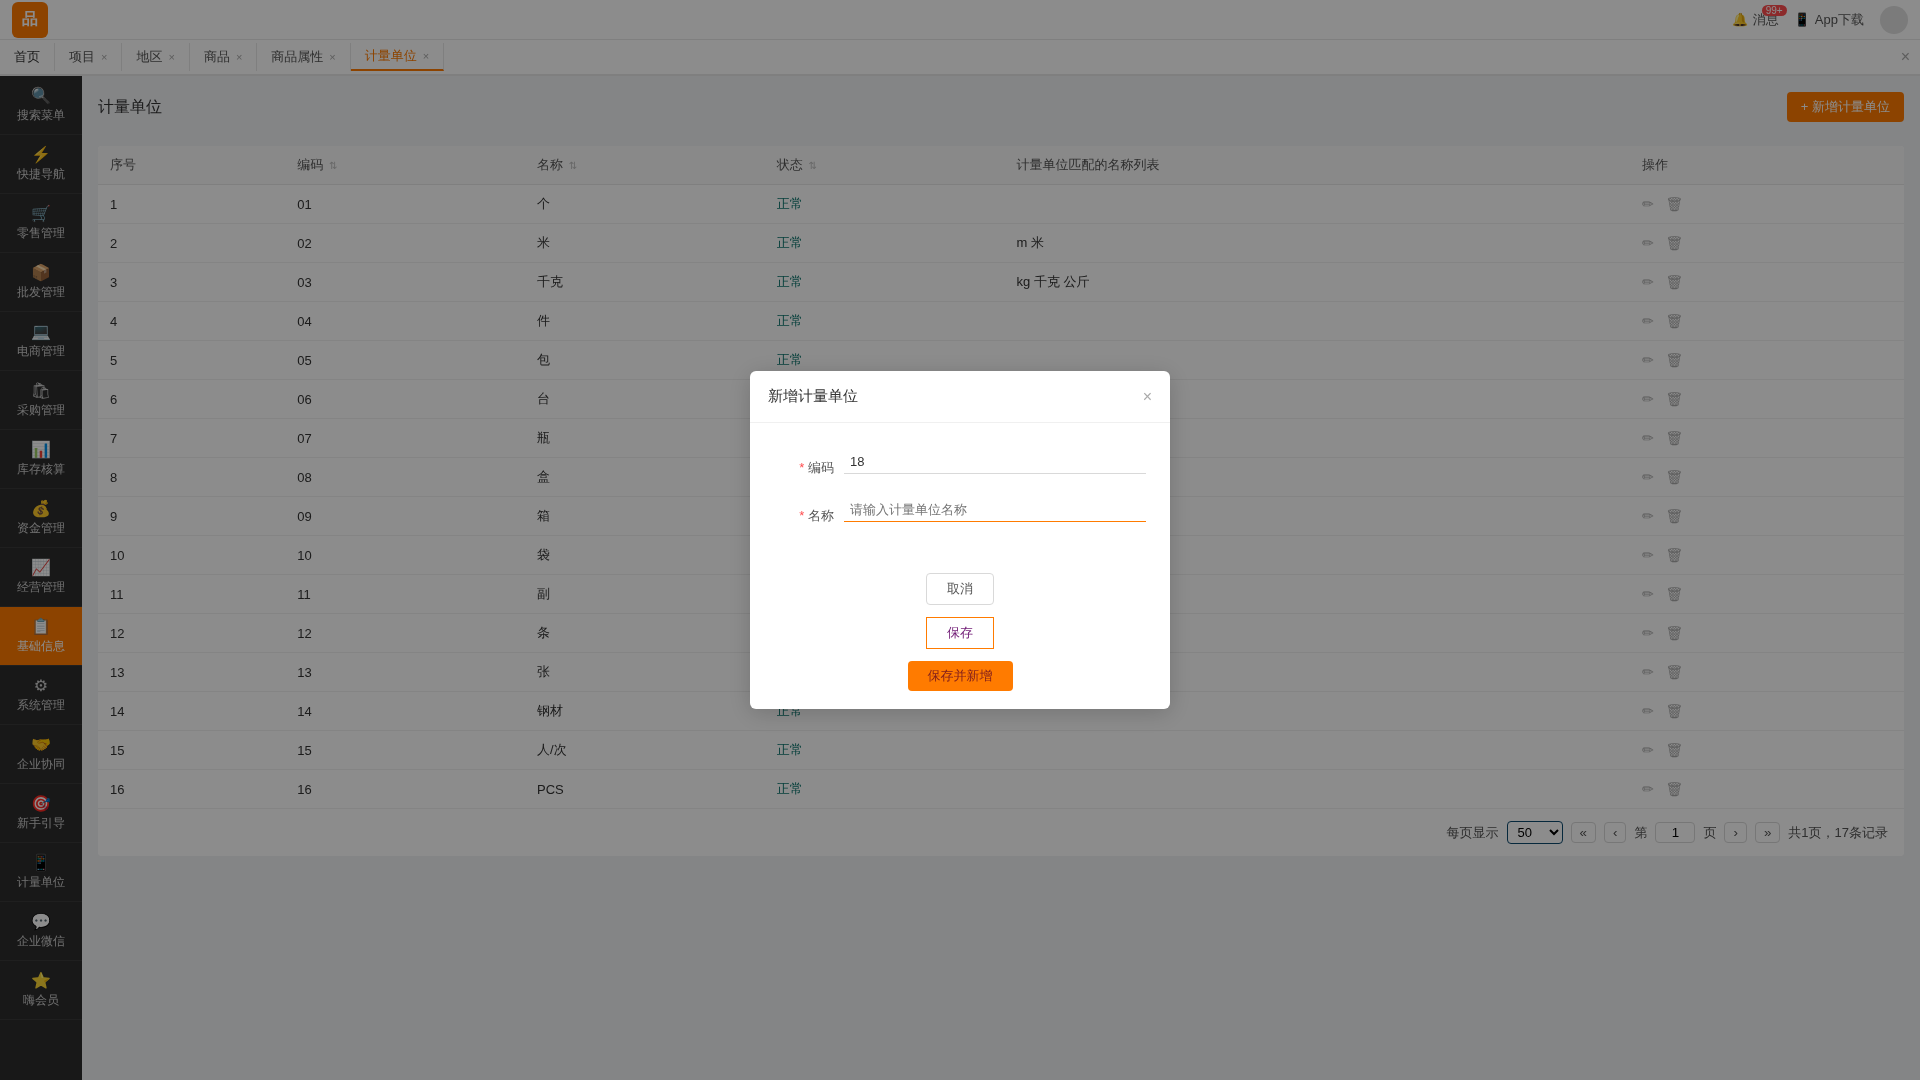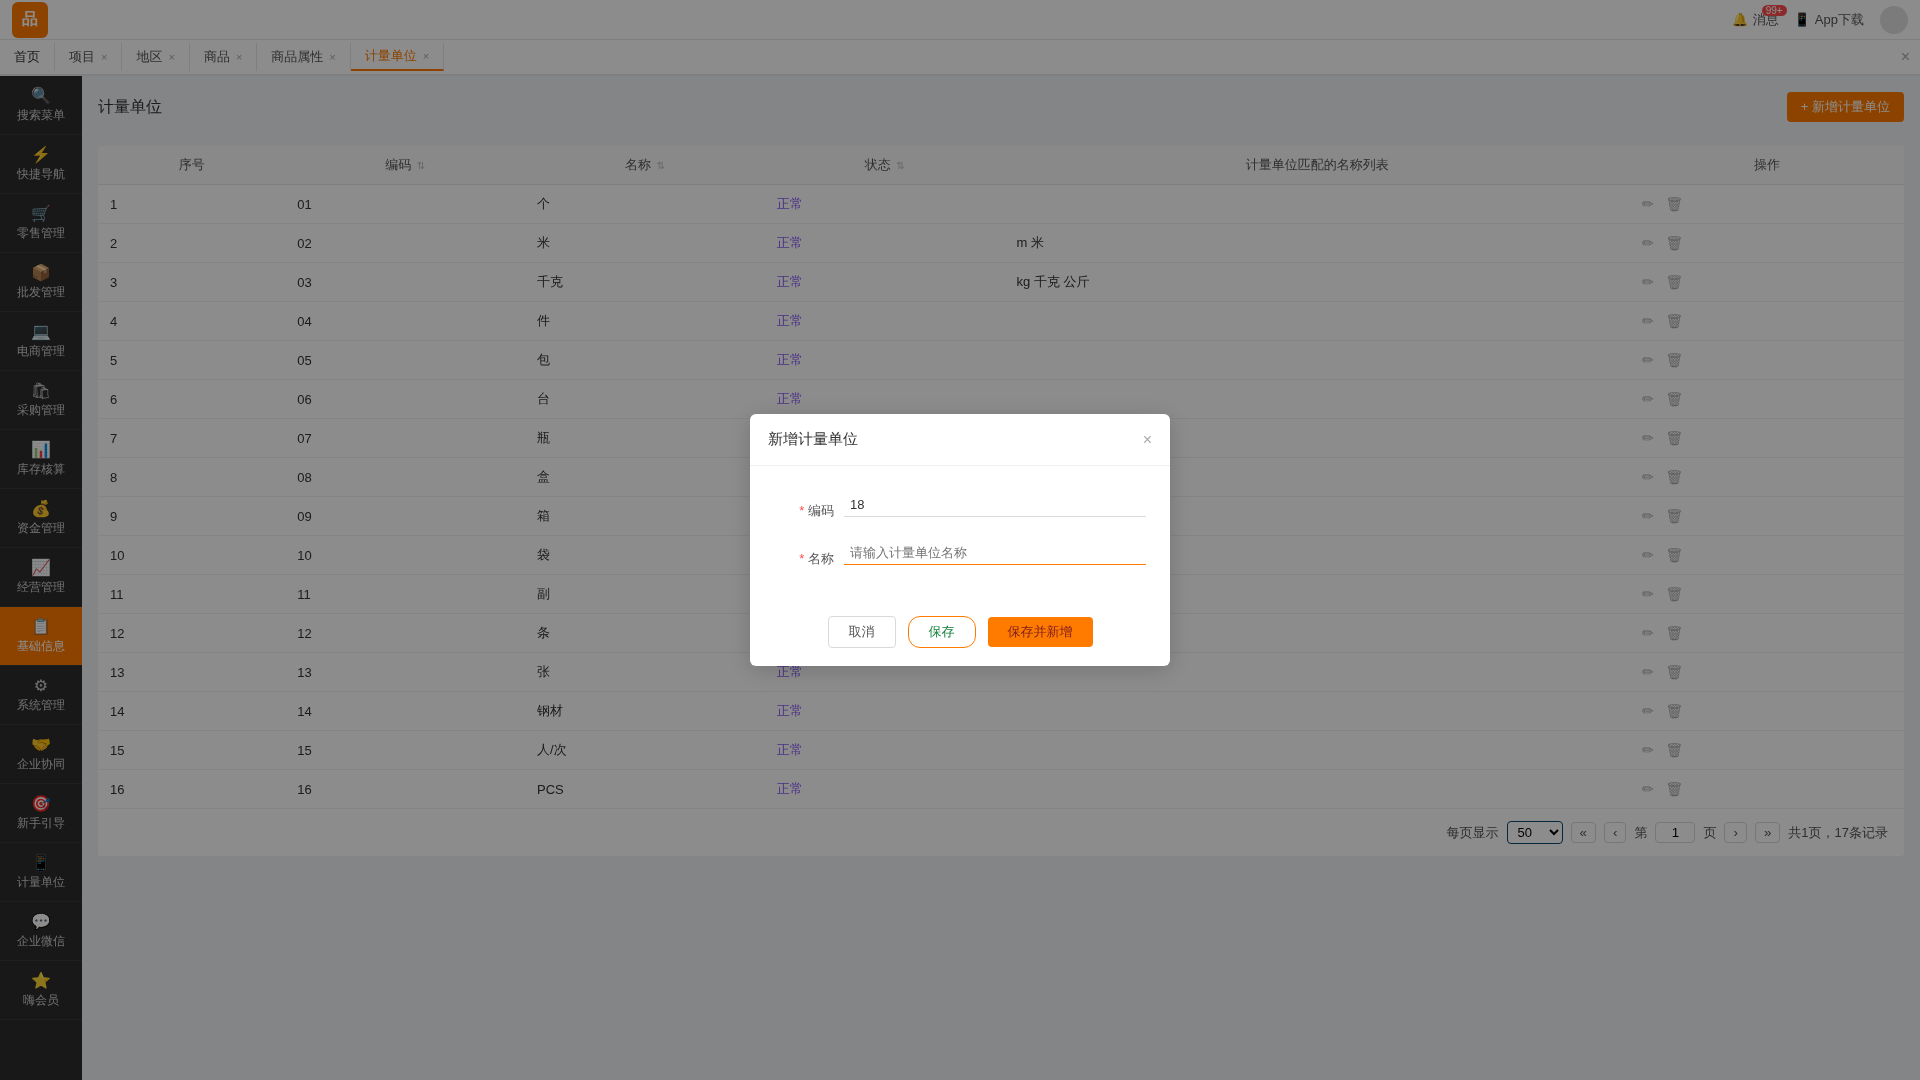--- a/index.html
+++ b/index.html
@@ -116,32 +116,32 @@
     
     .data-table {
       width: 100%;
       background: #fff;
       border-collapse: collapse;
       font-size: 13px;
     }
     .data-table th {
       background: #fafafa;
       padding: 10px 12px;
-      text-align: center;
+      text-align: left;
       border-bottom: 1px solid #e8e8e8;
       color: #555;
       font-weight: 500;
       white-space: nowrap;
     }
     .data-table td {
       padding: 10px 12px;
       border-bottom: 1px solid #f0f0f0;
       color: #333;
     }
-    .status-normal { color: #8b5cf6; }
+    .status-normal { color: #0f766e; }
     .action-btn { color: #aaa; cursor: pointer; margin-right: 8px; font-size: 14px; }
     .sort-icon { color: #bbb; font-size: 10px; margin-left: 2px; }
 
     
     .pagination-bar {
       display: flex;
       align-items: center;
       justify-content: flex-end;
       padding: 12px 16px;
       gap: 8px;
@@ -207,36 +207,37 @@
       outline: none;
       color: #333;
     }
     .form-input.highlighted { border-bottom-color: #ff7b00; }
     .modal-footer {
       display: flex;
       align-items: center;
       justify-content: center;
       gap: 12px;
       padding: 14px 18px 18px 18px;
+      flex-direction: column;
     }
     .btn-cancel {
       border: 1px solid #d9d9d9;
       background: #fff;
       color: #555;
       padding: 6px 20px;
       border-radius: 4px;
       cursor: pointer;
       font-size: 13px;
     }
     .btn-save {
       border: 1px solid #ff7b00;
       background: #fff;
-      color: #15803d;
+      color: #701a75;
       padding: 6px 20px;
-      border-radius: 12px;
+      border-radius: 0;
       cursor: pointer;
       font-size: 13px;
     }
     .btn-save-new {
       border: none;
       background: #ff7b00;
       color: #7f1d1d;
       padding: 6px 20px;
       border-radius: 4px;
       cursor: pointer;

